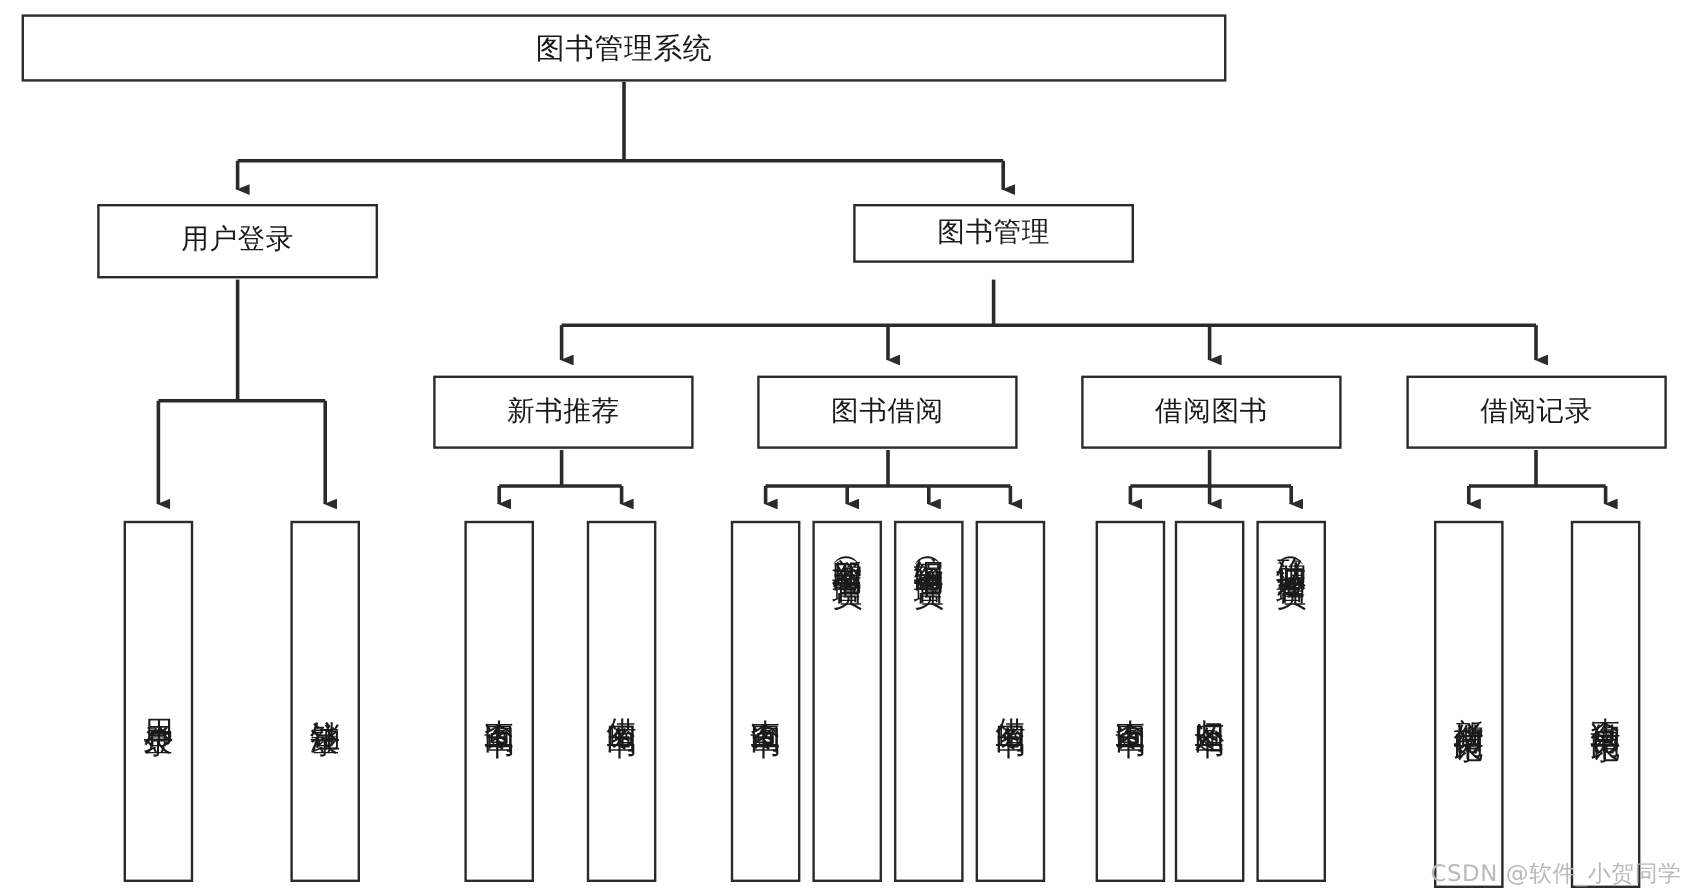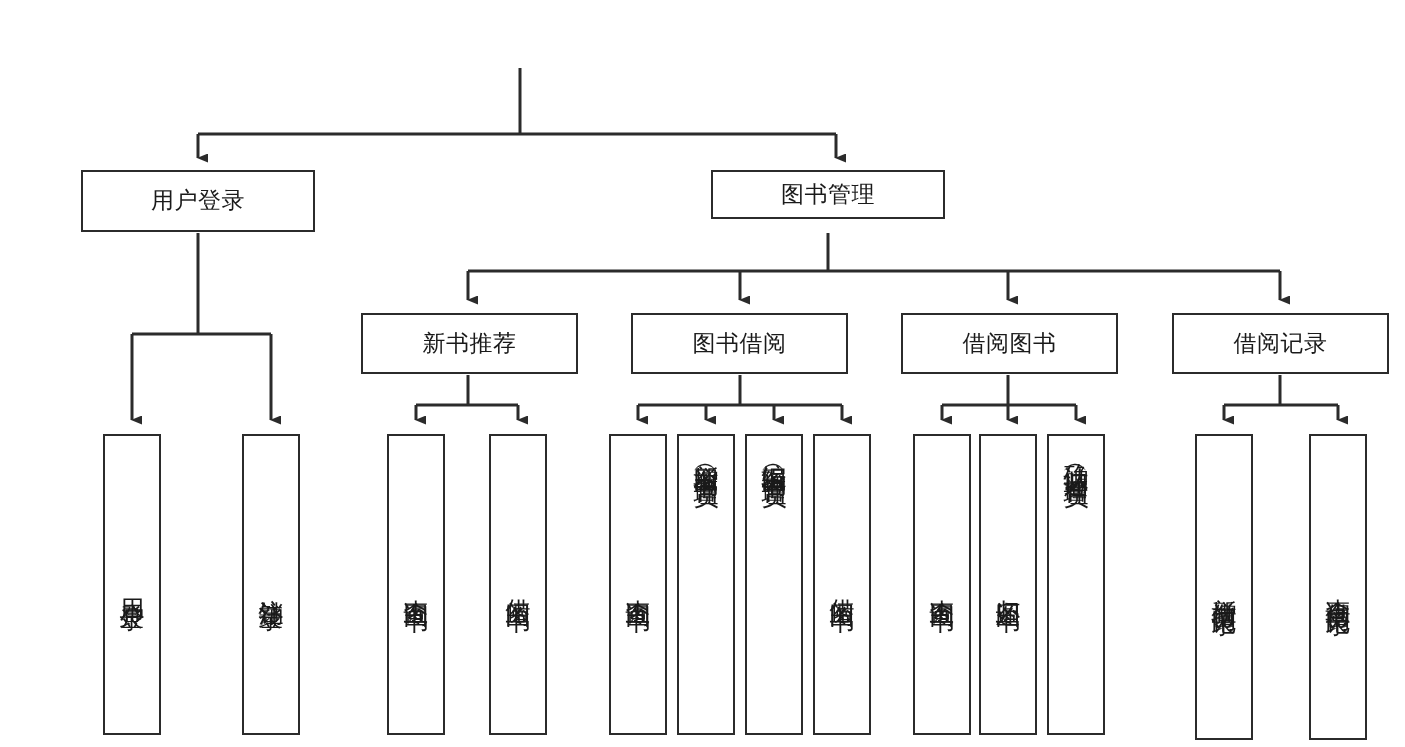--- a/index.html
+++ b/index.html
@@ -126,20 +126,23 @@
       <path d="M1008,405 L1008,420" marker-end="url(#arrowhead)"></path>
       <path d="M1076,405 L1076,420" marker-end="url(#arrowhead)"></path>
 
       <path d="M1280,375 L1280,405"></path>
       <path d="M1224,405 L1338,405"></path>
       <path d="M1224,405 L1224,420" marker-end="url(#arrowhead)"></path>
       <path d="M1338,405 L1338,420" marker-end="url(#arrowhead)"></path>
     </g>
   </svg>
 
+  <div class="node horiz root" style="left:18px; top:12px; width:1004px; height:56px;">
+    <span class="node-label">图书管理系统</span>
+  </div>
 
   <div class="node horiz" style="left:81px; top:170px; width:234px; height:62px;">
     <span class="node-label">用户登录</span>
   </div>
 
   <div class="node horiz" style="left:711px; top:170px; width:234px; height:49px;">
     <span class="node-label">图书管理</span>
   </div>
 
   <div class="node horiz" style="left:361px; top:313px; width:217px; height:61px;">
@@ -203,14 +206,15 @@
   </div>
 
   <div class="node vert center-text" style="left:1195px; top:434px; width:58px; height:306px;">
     <span class="node-label">新增借阅记录</span>
   </div>
 
   <div class="node vert center-text" style="left:1309px; top:434px; width:58px; height:306px;">
     <span class="node-label">查询借阅记录</span>
   </div>
 
+  <div class="watermark" style="left:1192px; top:715px;">CSDN @软件_小贺同学</div>
 
 </div>
 
 </body></html>

